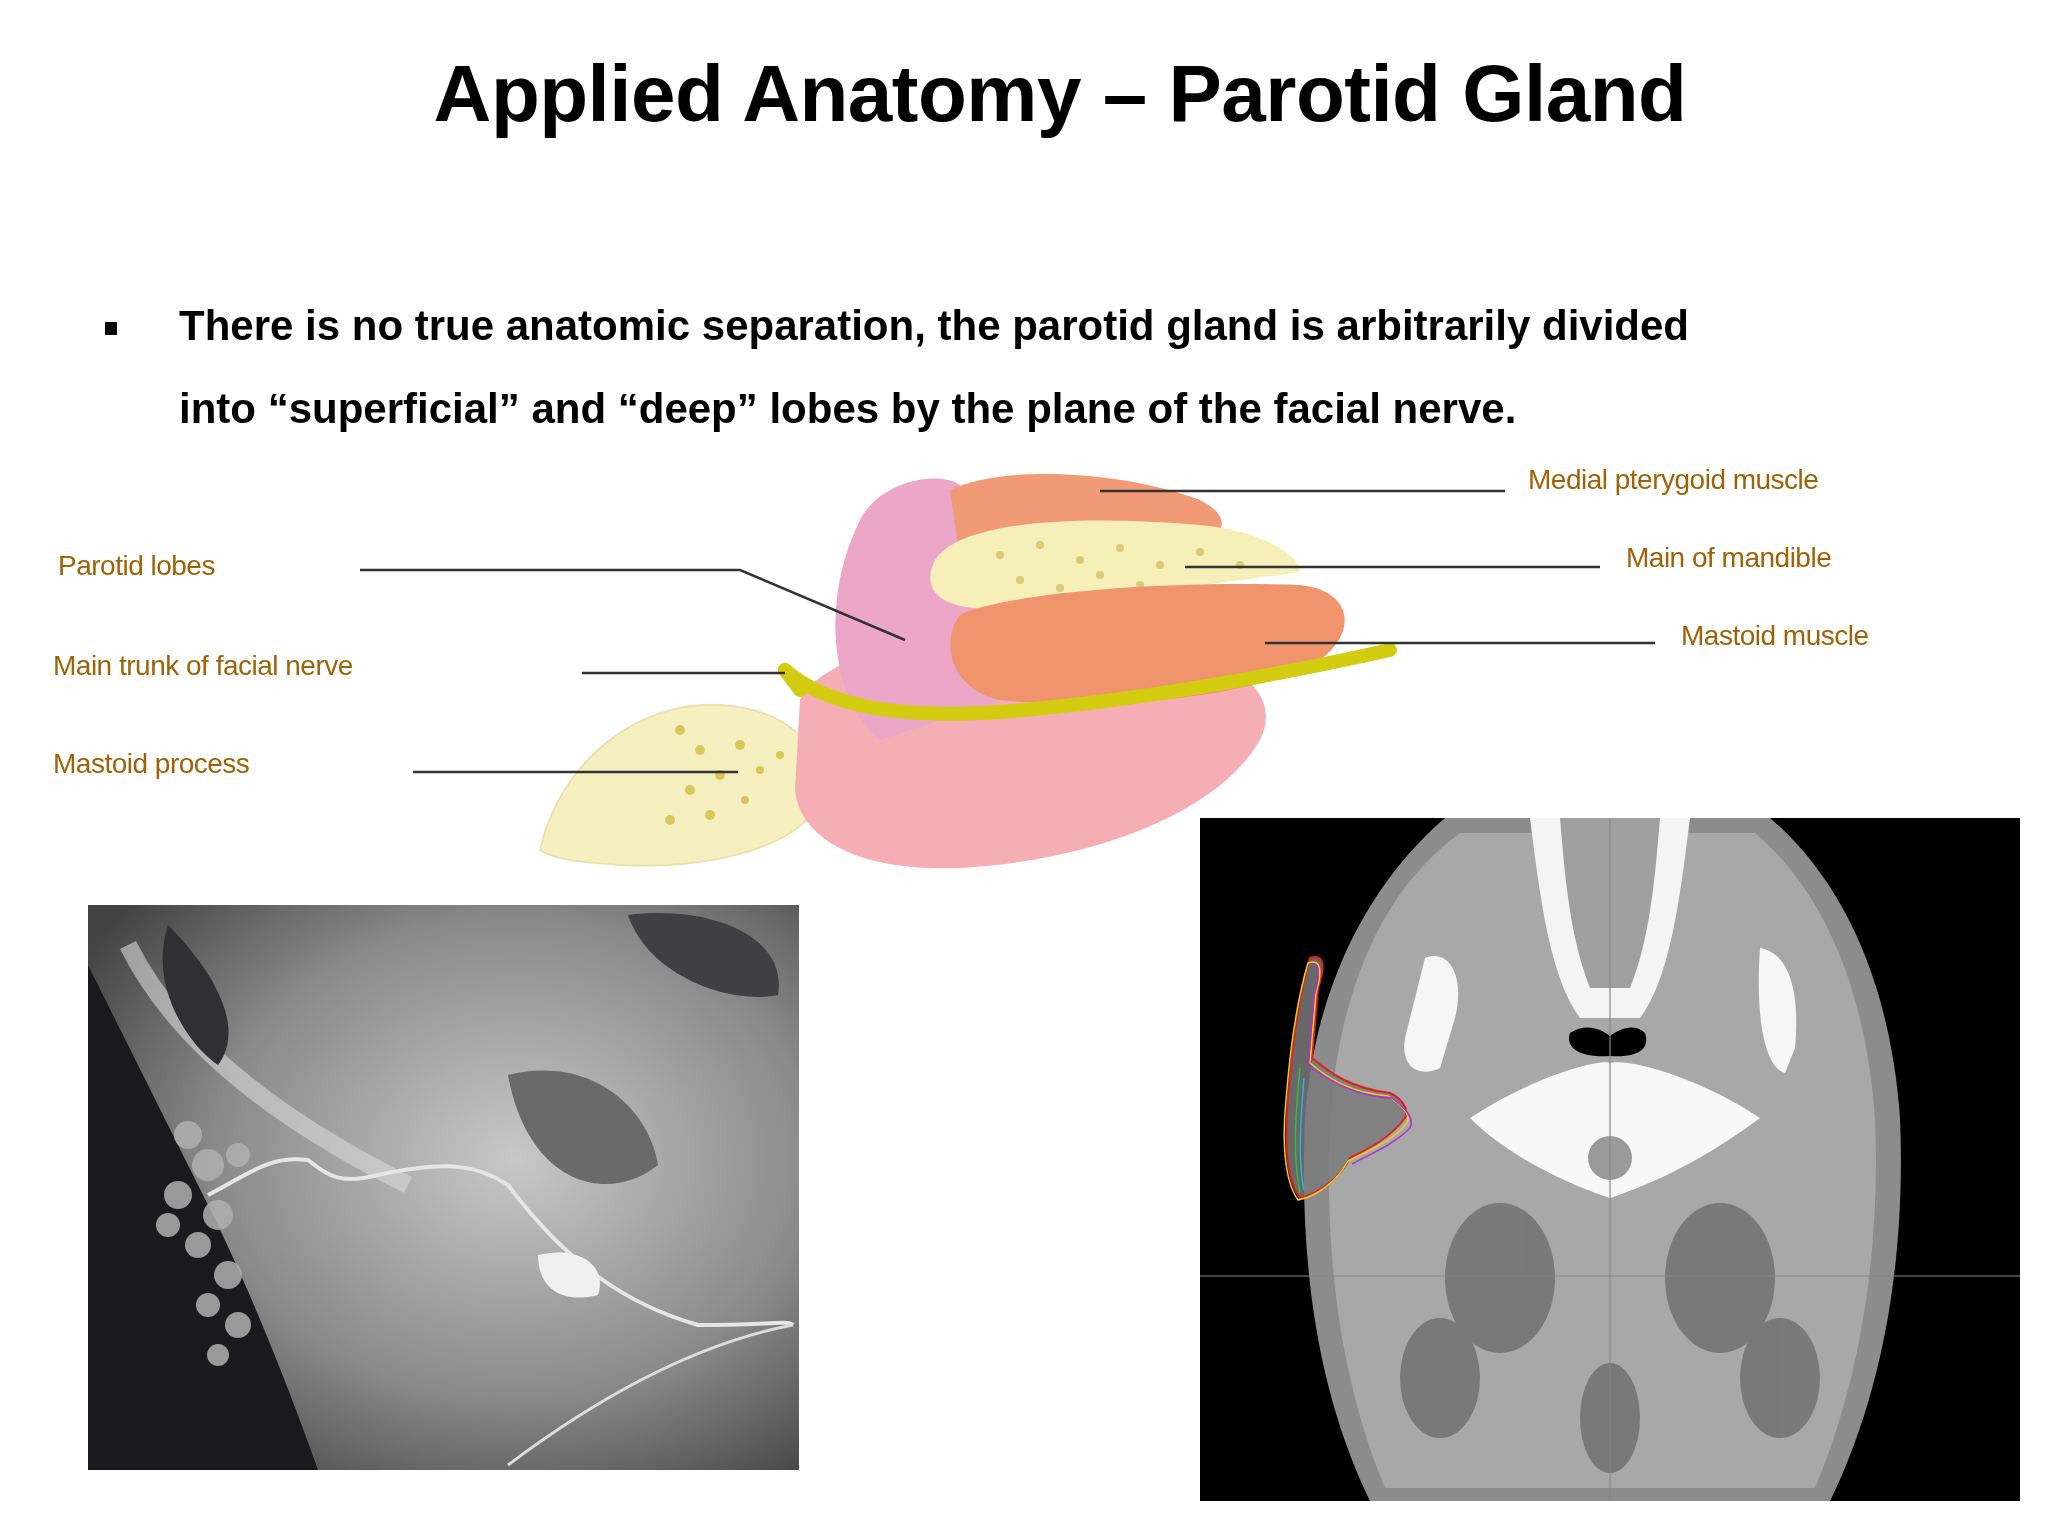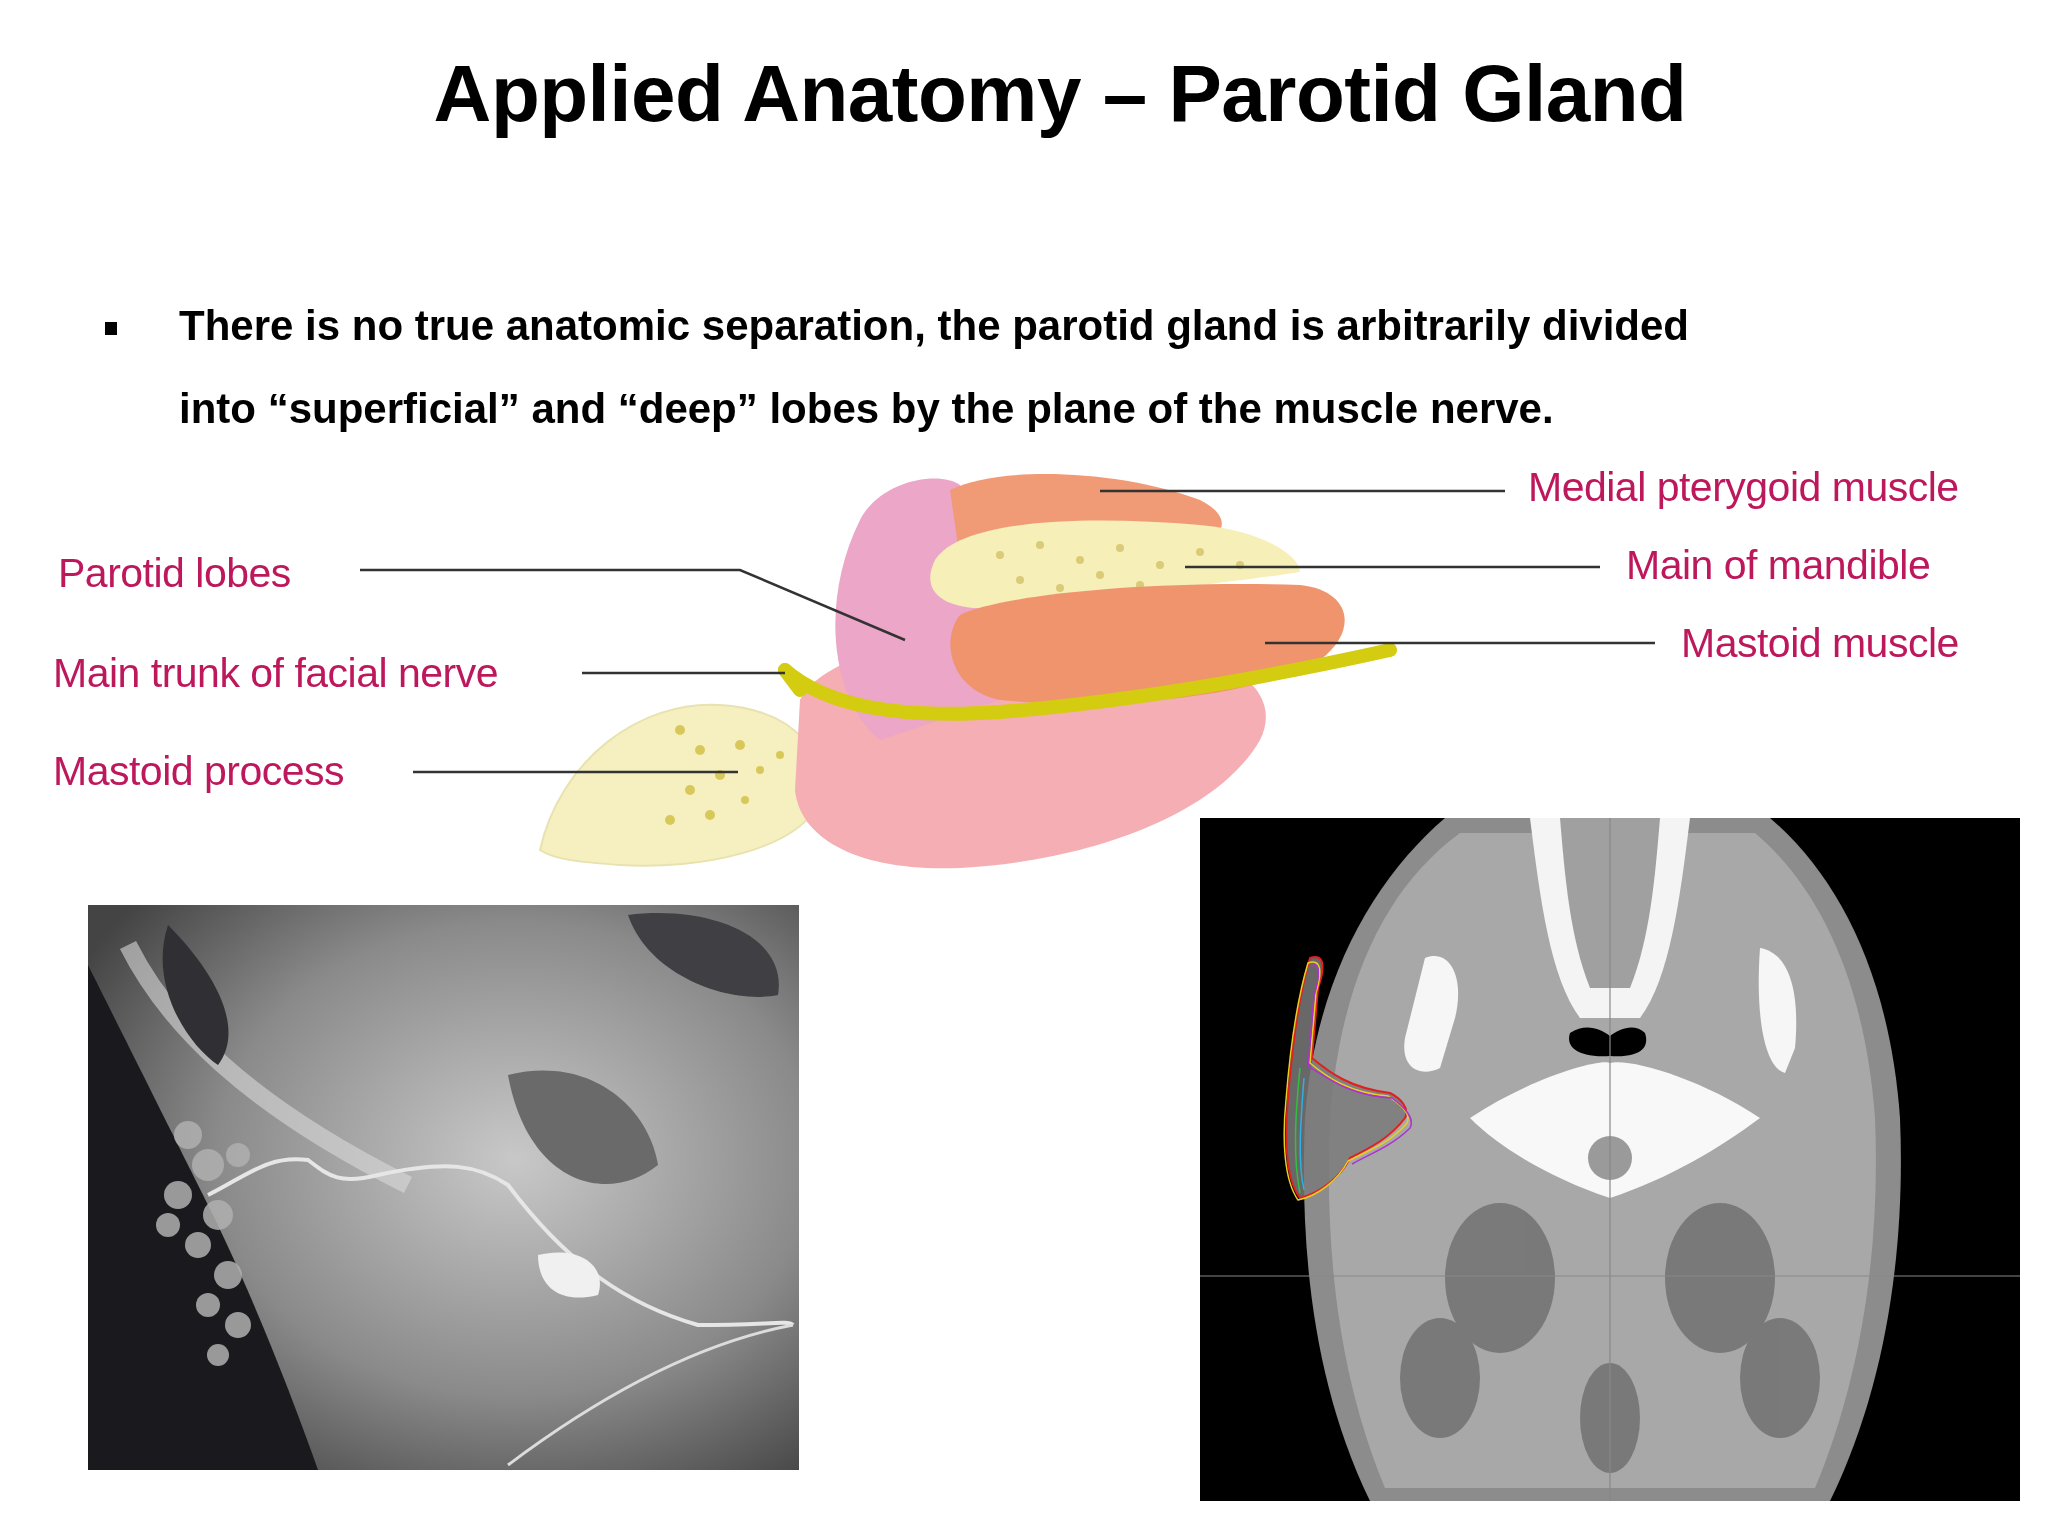--- a/index.html
+++ b/index.html
@@ -3,32 +3,32 @@
 <meta charset="utf-8">
 <style>
   html, body { margin: 0; padding: 0; background: #ffffff; }
   body { width: 2048px; height: 1536px; position: relative; overflow: hidden; font-family: "Liberation Sans", sans-serif; }
   .title { position: absolute; left: 0; top: 48px; width: 2120px; text-align: center; font-size: 80px; font-weight: bold; color: #000; letter-spacing: -0.5px; }
   .bullet-marker { position: absolute; left: 105px; top: 322px; width: 12px; height: 13px; background: #000; }
   .bullet-line { position: absolute; left: 179px; font-size: 42px; font-weight: bold; color: #000; white-space: nowrap; }
   .line1 { top: 302px; }
   .line2 { top: 385px; }
   .diagram { position: absolute; left: 0; top: 460px; width: 2048px; height: 420px; }
-  .label { position: absolute; font-size: 41px; color: #be185d; white-space: nowrap; font-family: "Liberation Sans", sans-serif; letter-spacing: -0.5px; }
+  .label { position: absolute; font-size: 28px; color: #a16207; white-space: nowrap; font-family: "Liberation Sans", sans-serif; letter-spacing: -0.5px; }
   .xray { position: absolute; left: 88px; top: 905px; width: 711px; height: 565px; background: #555; overflow: hidden; }
   .ct { position: absolute; left: 1200px; top: 818px; width: 820px; height: 683px; background: #000; overflow: hidden; }
 </style>
 </head>
 <body>
 
 <div class="title">Applied Anatomy – Parotid Gland</div>
 
 <div class="bullet-marker"></div>
 <div class="bullet-line line1">There is no true anatomic separation, the parotid gland is arbitrarily divided</div>
-<div class="bullet-line line2">into “superficial” and “deep” lobes by the plane of the muscle nerve.</div>
+<div class="bullet-line line2">into “superficial” and “deep” lobes by the plane of the facial nerve.</div>
 
 <div class="diagram">
   <svg width="2048" height="420" viewBox="0 460 2048 420" xmlns="http://www.w3.org/2000/svg">
 
     <path d="M540 850 C 560 760, 640 700, 720 705 C 800 710, 830 760, 820 800 C 800 850, 700 870, 620 865 C 580 862, 555 860, 540 850 Z" fill="#f6f0c0" stroke="#e8e2b0" stroke-width="2"></path>
     <g fill="#d8c85a">
       <circle cx="680" cy="730" r="5"></circle>
         <circle cx="700" cy="750" r="5"></circle>
         <circle cx="720" cy="775" r="5"></circle>
         <circle cx="690" cy="790" r="5"></circle>

